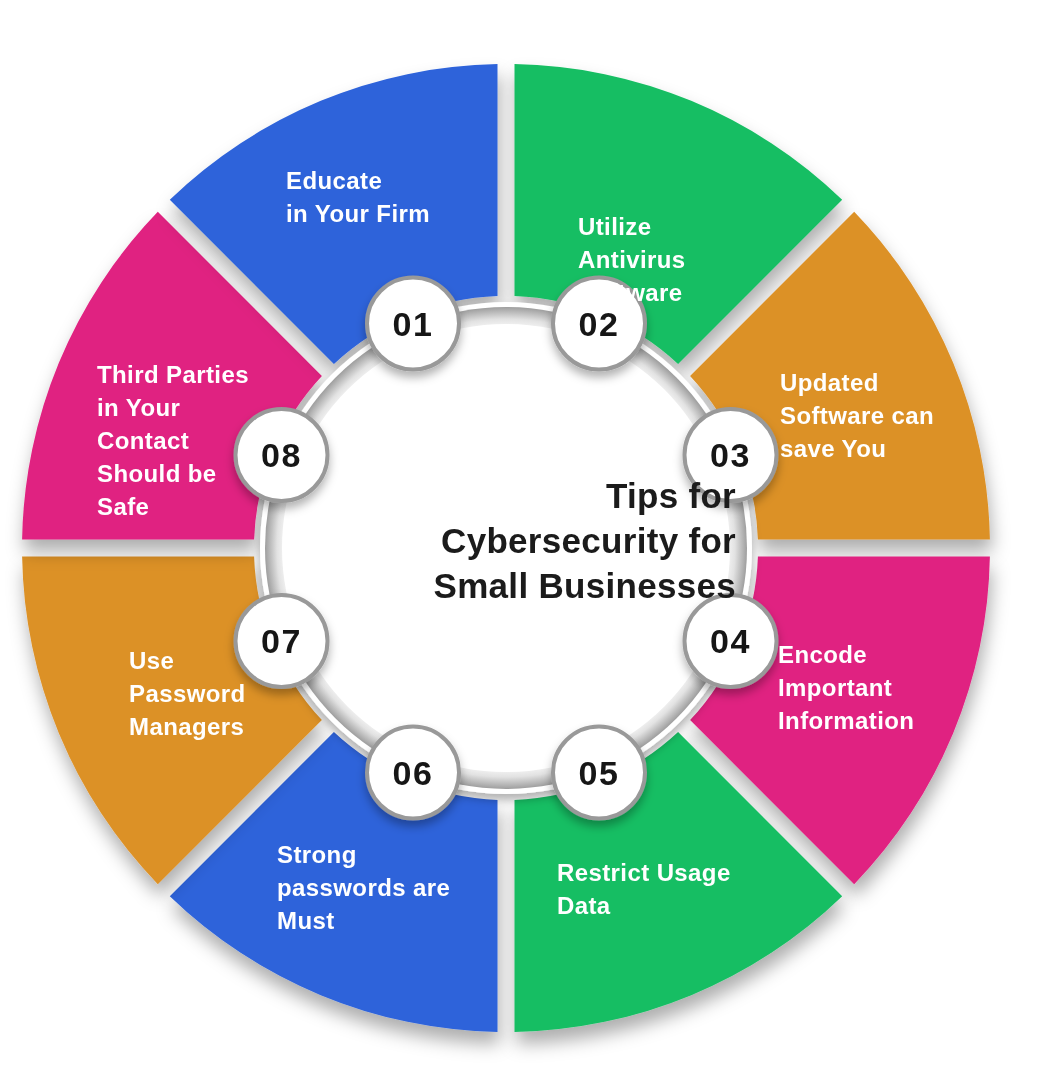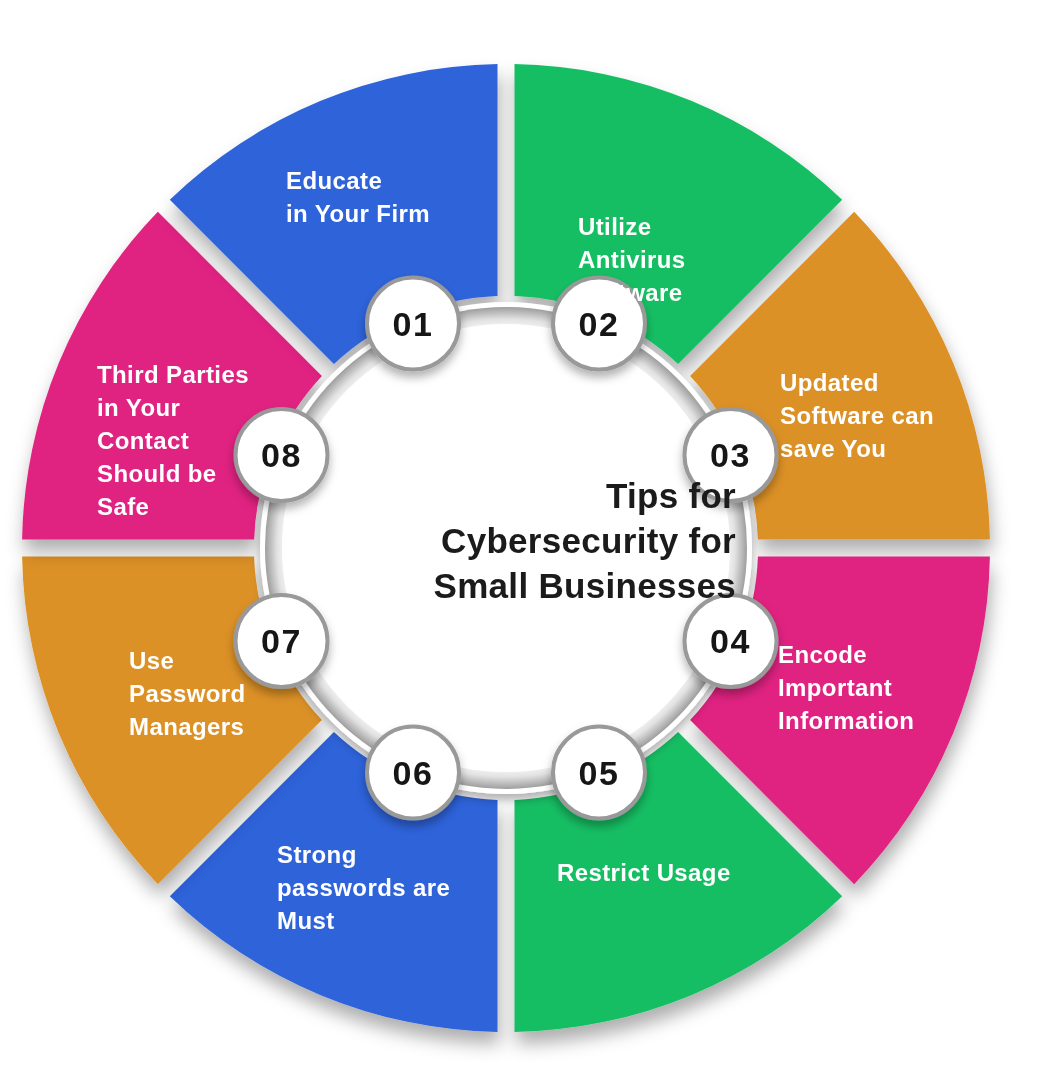--- a/index.html
+++ b/index.html
@@ -130,20 +130,21 @@
         <div>Software can</div>
         <div>save You</div>
       </div>
       <div class="seg-label" style="left: 778px; top: 638px;">
         <div>Encode</div>
         <div>Important</div>
         <div>Information</div>
       </div>
       <div class="seg-label" style="left: 557px; top: 856px;">
         <div>Restrict Usage</div>
+        <div>Data</div>
       </div>
       <div class="seg-label" style="left: 277px; top: 838px;">
         <div>Strong</div>
         <div>passwords are</div>
         <div>Must</div>
       </div>
       <div class="seg-label" style="left: 107px; top: 644px; margin-left: 22px;">
         <div>Use</div>
         <div>Password</div>
         <div>Managers</div>

